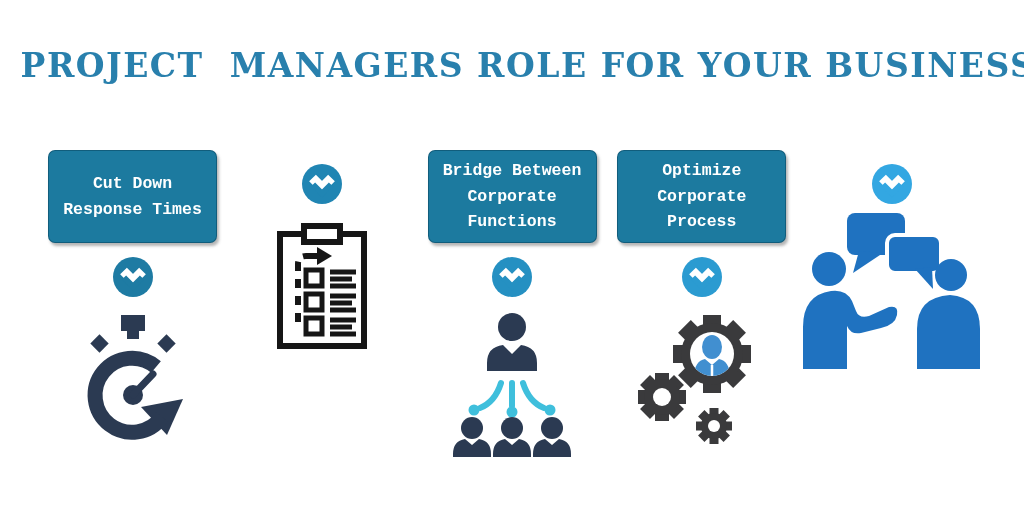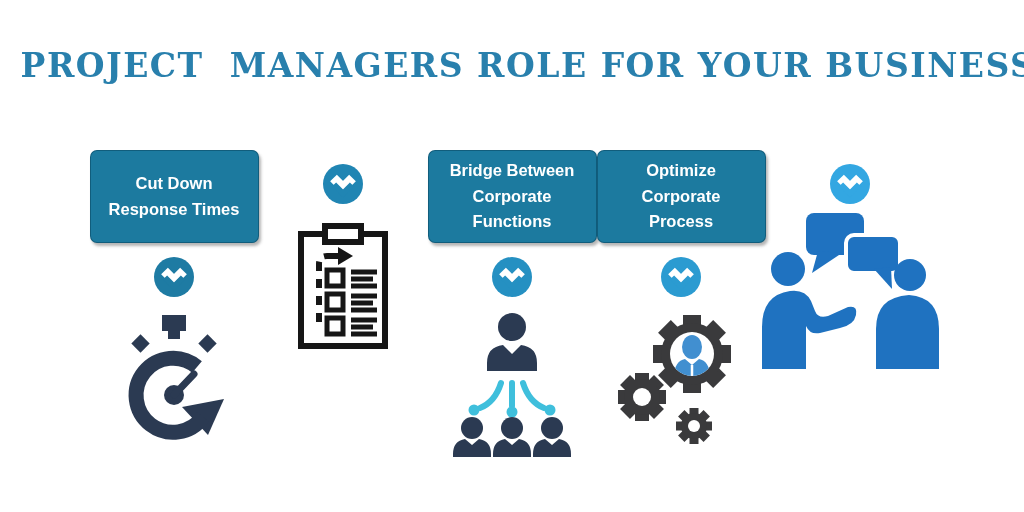--- a/index.html
+++ b/index.html
@@ -13,21 +13,21 @@
   }
   .title{
     position:absolute;top:46px;left:16px;width:100%;
     text-align:center;
     font-family:"DejaVu Serif","Liberation Serif",serif;
     font-weight:bold;font-size:33px;letter-spacing:1.5px;
     color:var(--c-title);white-space:pre;
   }
   .cols{
     position:absolute;top:150px;left:48px;width:928px;
-    display:flex;justify-content:center;
+    display:flex;justify-content:space-between;font-family:Liberation Mono, monospace;
   }
   .col{width:169px;display:flex;flex-direction:column;align-items:center;}
   .box{
     width:100%;height:93px;box-sizing:border-box;padding:4px 6px;
     background:var(--c-box);border:1px solid rgba(10,70,95,.55);
     border-radius:7px;
     color:var(--c-boxtext);font-weight:bold;font-size:16.5px;line-height:1.55;
     display:flex;align-items:center;justify-content:center;text-align:center;
     white-space:pre-line;
     box-shadow:2px 3px 3px rgba(60,60,60,.38);

